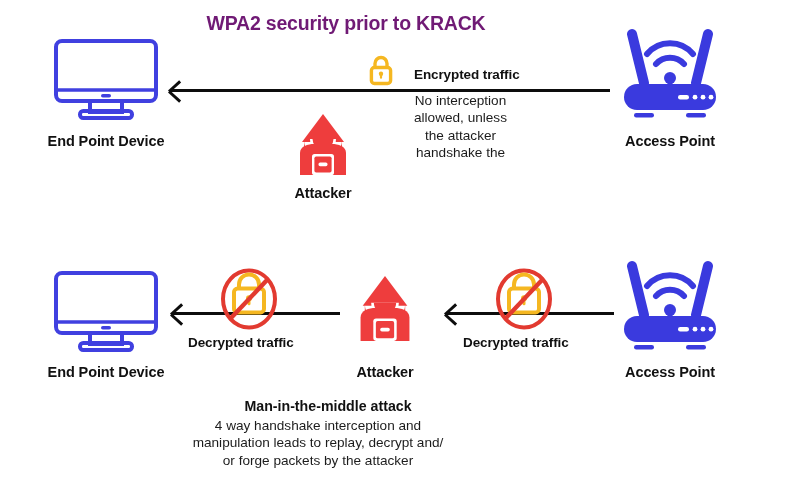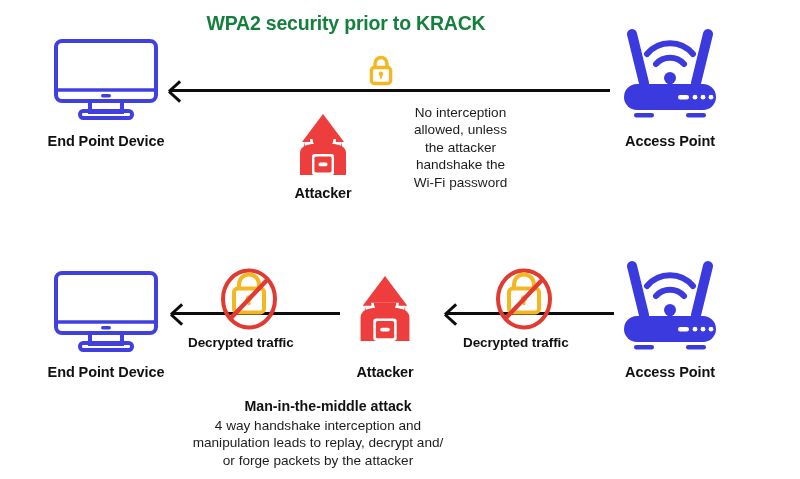--- a/index.html
+++ b/index.html
@@ -19,21 +19,21 @@
   .stage { position: absolute; inset: 0; }
 
   
   .section-title {
     position: absolute;
     left: 0; width: 692px;
     text-align: center;
     font-weight: bold;
     font-size: 19.5px;
     letter-spacing: -0.2px;
-    color: #15803d;
+    color: #701a75;
   }
   #title-top  { top: 12px; }
   #title-bot  { top: 228px; }
 
   
   .node-label {
     position: absolute;
     text-align: center;
     font-weight: bold;
     font-size: 14.5px;
@@ -144,46 +144,46 @@
 
   <div class="icon-wrap" style="left:367px; top:54px;">
     <svg width="28" height="34" viewBox="0 0 28 34" aria-hidden="true">
       <path d="M8 14 L8 9.5 A6 6 0 0 1 20 9.5 L20 14" fill="none" stroke="#f5b721" stroke-width="3.4"></path>
       <rect x="4.4" y="13.5" width="19.2" height="16" rx="3" fill="none" stroke="#f5b721" stroke-width="3.4"></rect>
       <circle cx="14" cy="19.8" r="2.2" fill="#f5b721"></circle>
       <rect x="12.9" y="20.2" width="2.2" height="4.6" rx="1.1" fill="#f5b721"></rect>
     </svg>
   </div>
 
+  <div class="traffic-label" style="left:414px; top:67px;">Encrypted traffic</div>
 
   <div class="arrow" style="left:170px; top:82px; width:440px; height:16px;">
     <span class="shaft"></span>
     <span class="head"></span>
   </div>
 
   <div class="icon-wrap" style="left:292px; top:113px;">
     <svg width="62" height="64" viewBox="0 0 62 64" aria-hidden="true">
       <path d="M31 1 L52 29 L10 29 Z" fill="#ee3d3d"></path>
       <path d="M12 27 A19 19 0 0 0 50 27 L50 40 L12 40 Z" fill="#ee3d3d"></path>
       <path d="M18 26 A13 13 0 0 0 44 26 Z" fill="#ffffff"></path>
       <path d="M20.5 26 A10.5 10.5 0 0 0 41.5 26 Z" fill="#ee3d3d"></path>
       <path d="M8 40 C8 33 16 31 22 31 L40 31 C46 31 54 33 54 40 L54 62 L8 62 Z" fill="#ee3d3d"></path>
       <rect x="20" y="41" width="22" height="21" rx="2.6" fill="#ffffff"></rect>
       <rect x="22.4" y="43.4" width="17.2" height="16.2" rx="1.8" fill="#ee3d3d"></rect>
       <rect x="26.5" y="49.6" width="9" height="3.6" rx="1.6" fill="#ffffff"></rect>
     </svg>
   </div>
   <div class="node-label" style="left:259px; top:185px; width:128px;">Attacker</div>
 
-  <div class="note" style="left:383px; top:104px; width:155px;">
+  <div class="note" style="left:383px; top:92px; width:155px;">
     <div>No interception</div>
     <div>allowed, unless</div>
     <div>the attacker</div>
     <div>handshake the</div>
-    <div>Wi-Fi password</div>
   </div>
 
 
   <div class="icon-wrap" style="left:52px; top:270px;">
     <svg width="108" height="84" viewBox="0 0 108 84" aria-hidden="true">
       <rect x="4" y="3" width="100" height="60" rx="6" ry="6" fill="none" stroke="#4040e0" stroke-width="4"></rect>
       <line x1="5" y1="52" x2="103" y2="52" stroke="#4040e0" stroke-width="3.4"></line>
       <rect x="49" y="56" width="10" height="3.6" rx="1.8" fill="#4040e0"></rect>
       <path d="M38 64 L38 74 L70 74 L70 64" fill="none" stroke="#4040e0" stroke-width="4"></path>
       <rect x="28" y="73" width="52" height="7" rx="3.2" fill="none" stroke="#4040e0" stroke-width="4"></rect>

